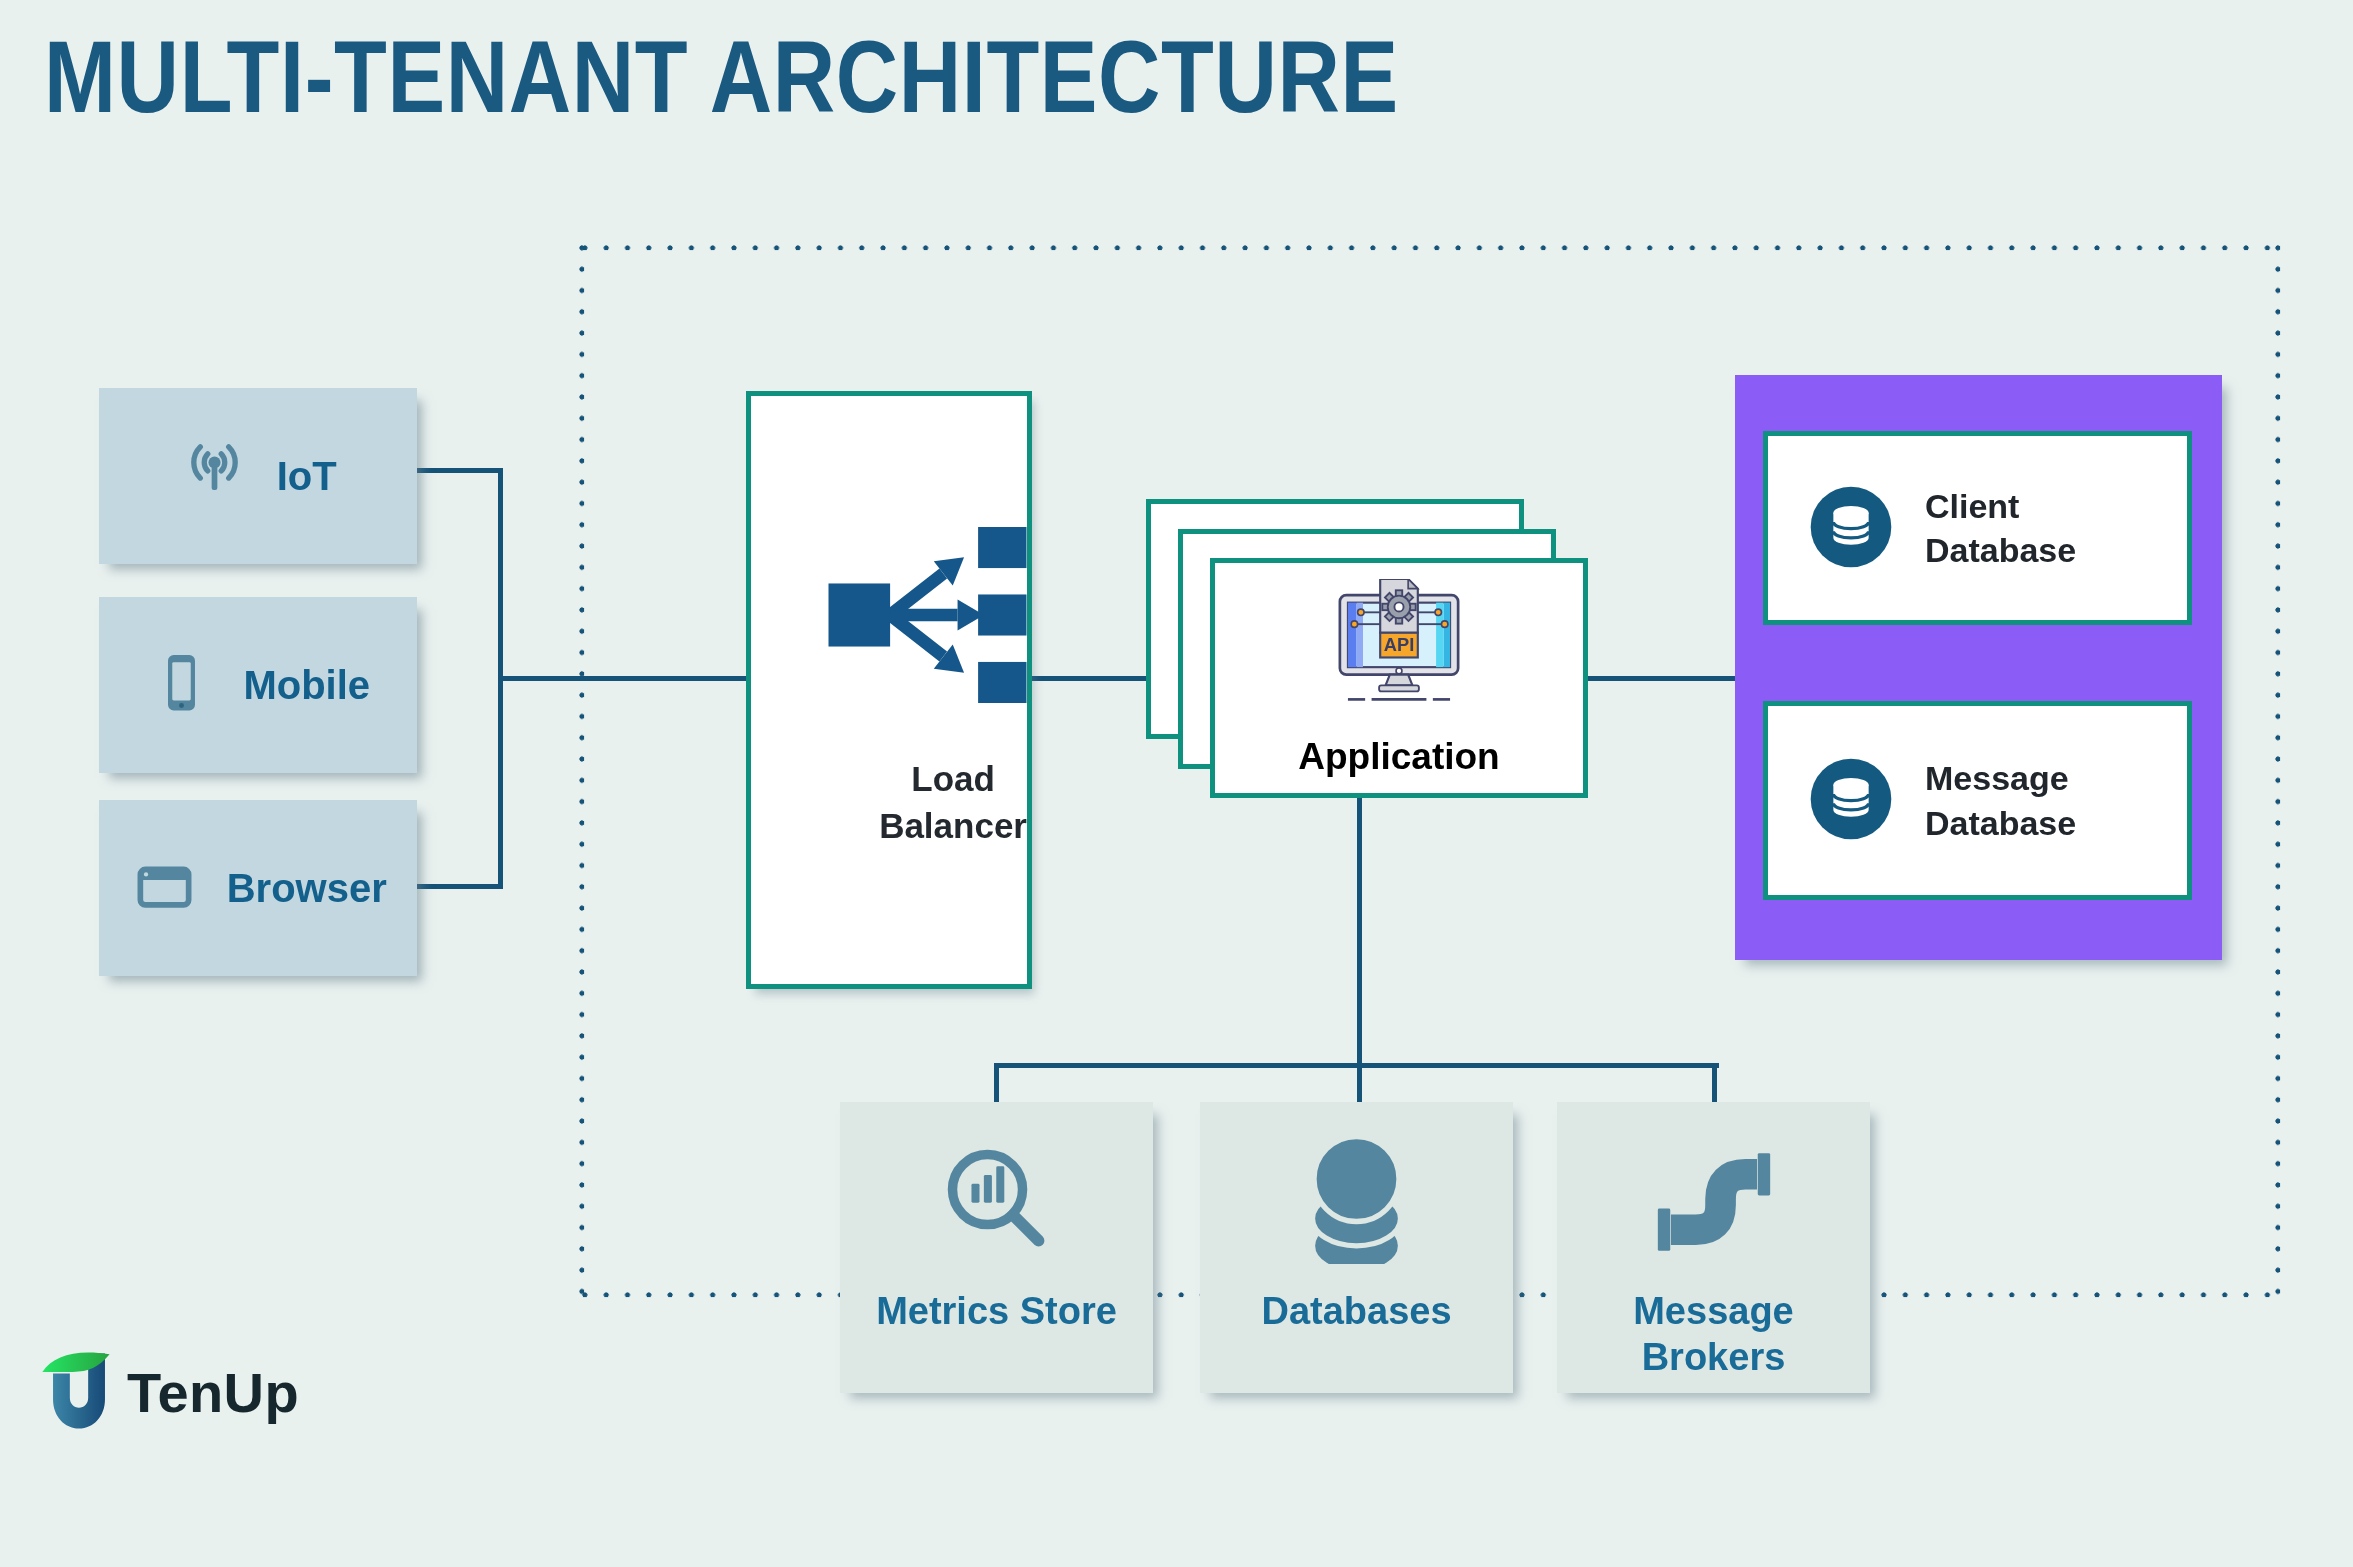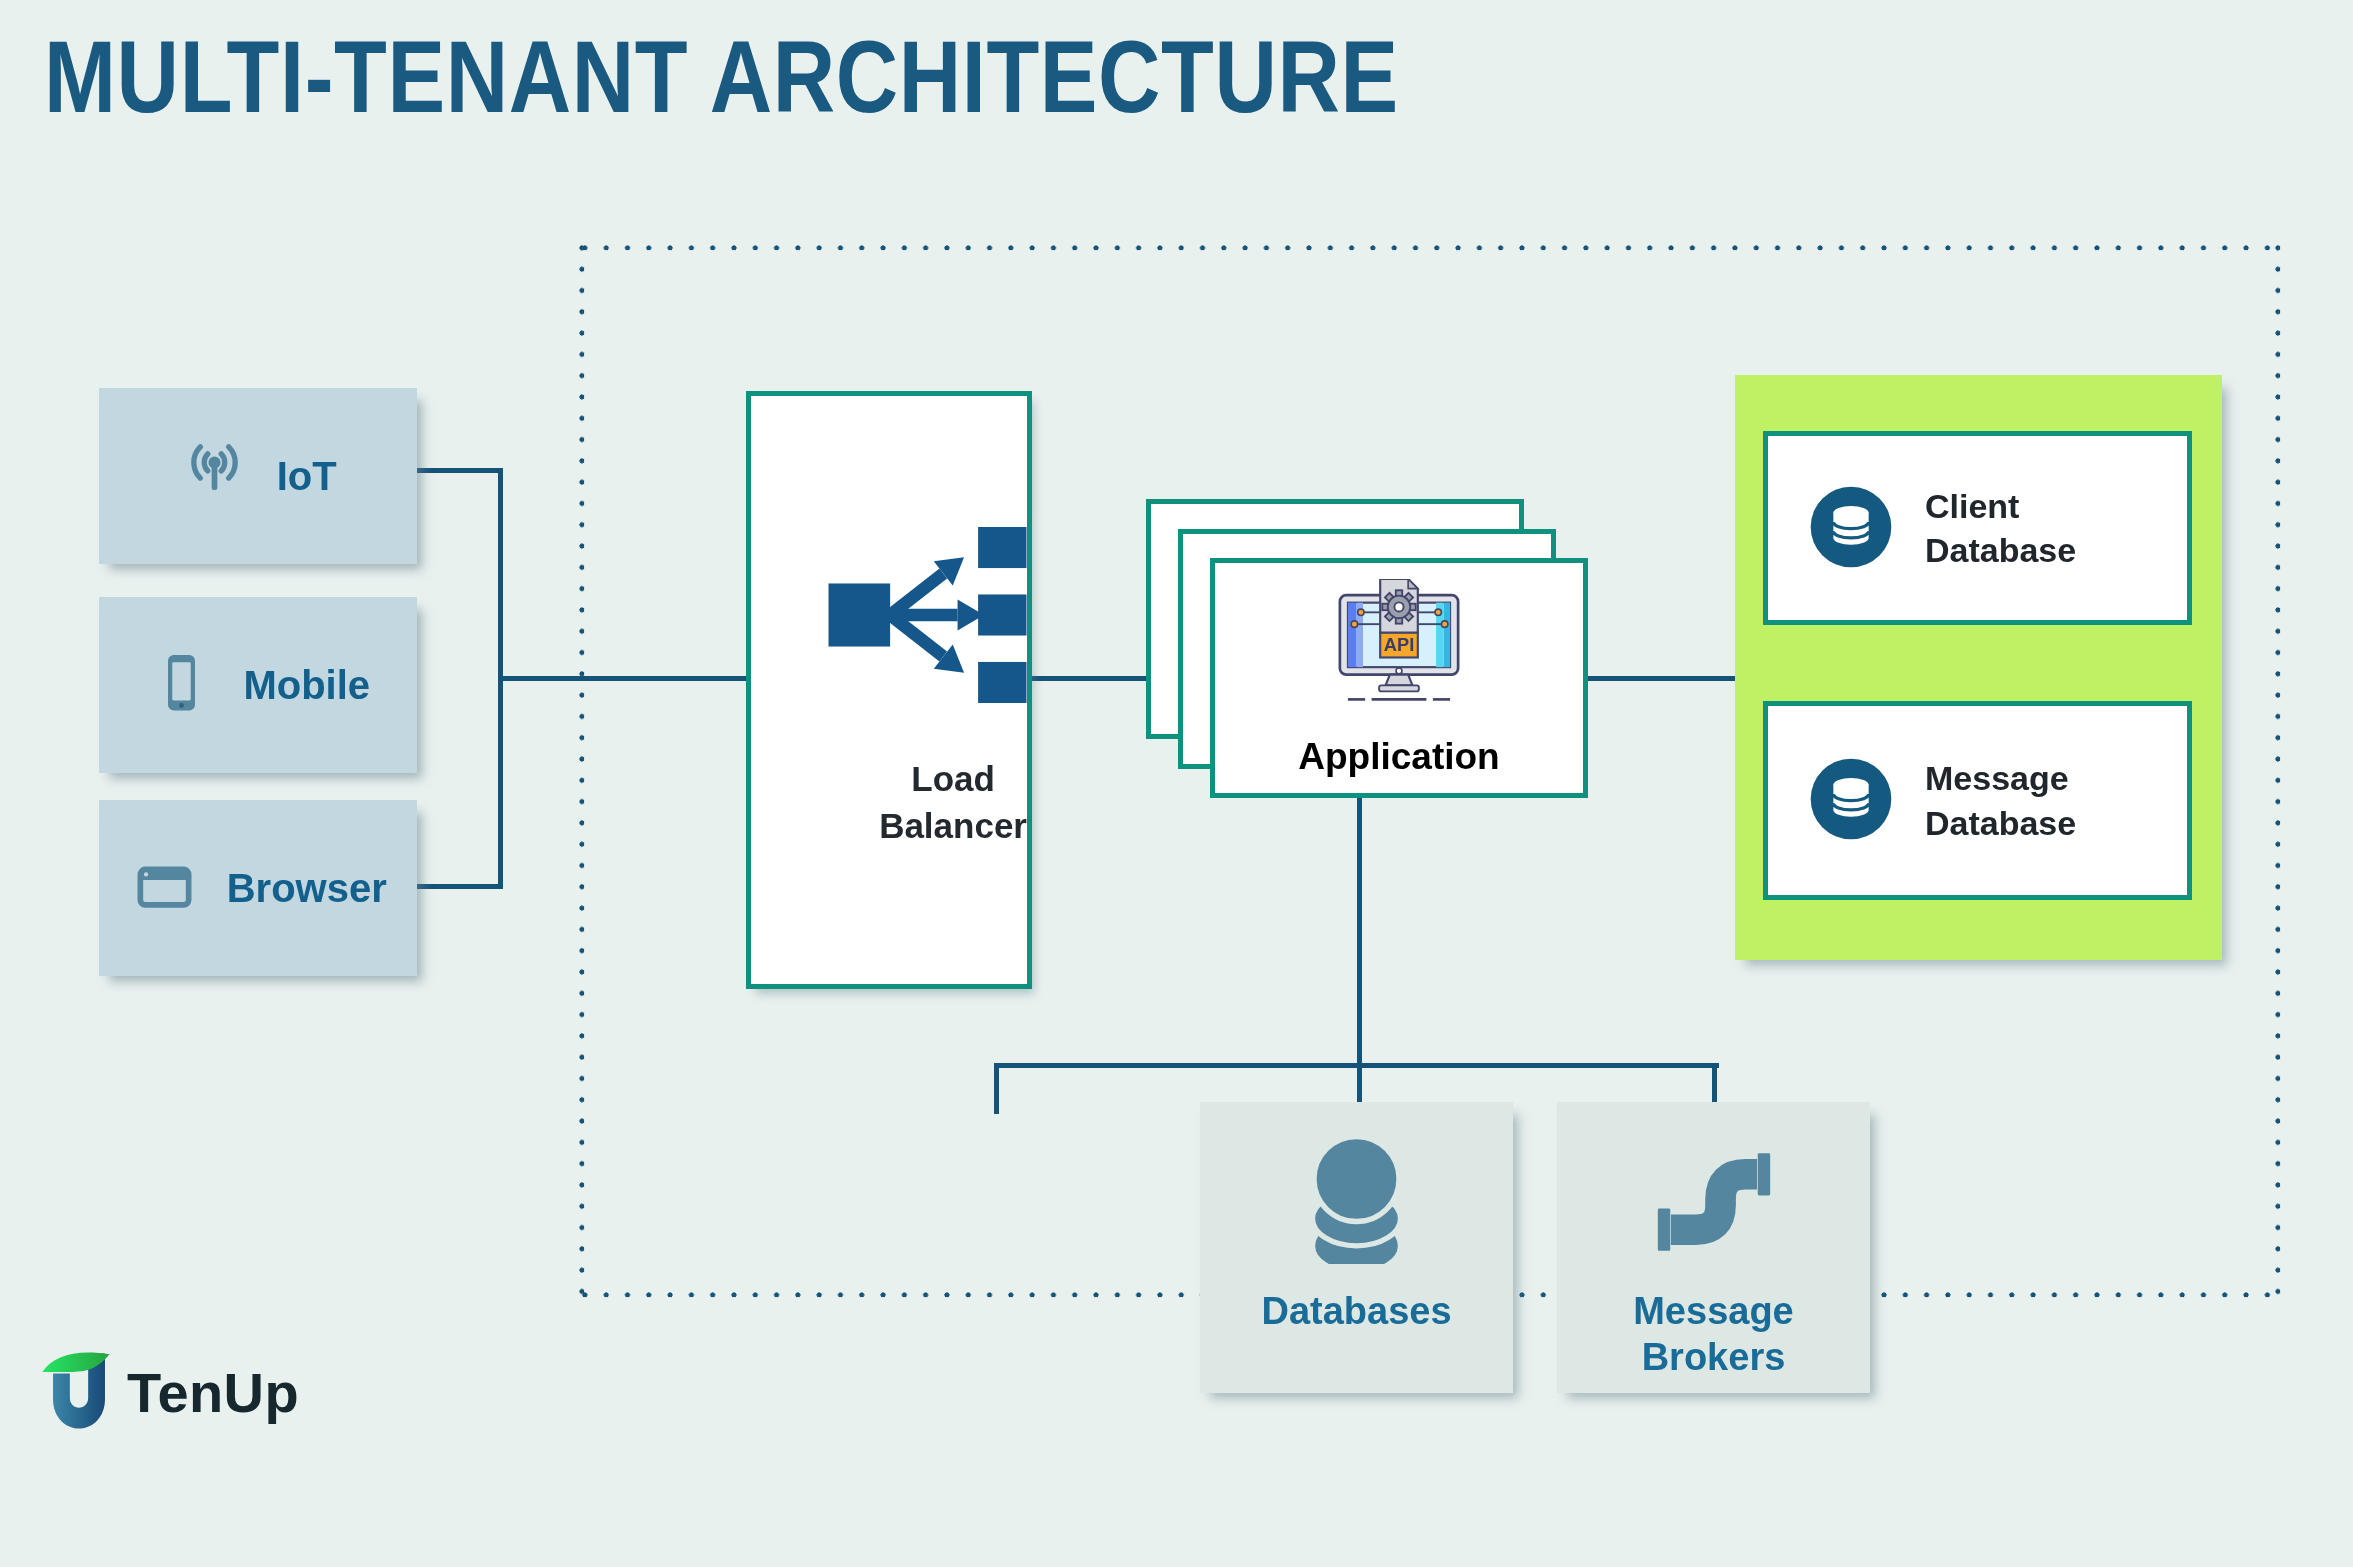--- a/index.html
+++ b/index.html
@@ -74,21 +74,21 @@
   #app-front {
     display: flex; flex-direction: column; align-items: center; z-index: 4;
   }
   #app-front .lbl {
     margin-top: 25px; font-size: 37px; font-weight: 700; color: #000000;
   }
 
   
   #db-panel {
     left: 1735px; top: 375px; width: 487px; height: 585px;
-    background: #bef264;
+    background: #8b5cf6;
     box-shadow: 7.4px 8.8px 10.3px -2.9px rgba(105,130,142,0.5);
     z-index: 3;
   }
   .db-box {
     position: absolute; left: 28px; width: 429px; height: 194px;
     background: #ffffff; border: 5.1px solid #0f9180;
     display: flex; align-items: center; padding-left: 41px; gap: 32px;
     box-sizing: border-box;
   }
   .db-box .lbl {
@@ -276,20 +276,32 @@
           <path d="M29 33 h42 v30 a21 8 0 0 1 -42 0 z" fill="#ffffff"></path>
           <path d="M29 44 a21 8 0 0 0 42 0" fill="none" stroke="#14597f" stroke-width="4"></path>
           <path d="M29 55 a21 8 0 0 0 42 0" fill="none" stroke="#14597f" stroke-width="4"></path>
         </svg>
       </span>
       <span class="lbl">Message
 Database</span>
     </div>
   </div>
 
+  <div class="abs bottom-box" style="left:840px;">
+    <span style="margin-top:38px;">
+      <svg width="124" height="124" viewBox="0 0 170 170" fill="none">
+        <circle cx="72" cy="68" r="48" stroke="#54869f" stroke-width="13"></circle>
+        <rect x="50" y="60" width="11" height="26" rx="2" fill="#54869f"></rect>
+        <rect x="67" y="48" width="11" height="38" rx="2" fill="#54869f"></rect>
+        <rect x="84" y="36" width="11" height="50" rx="2" fill="#54869f"></rect>
+        <line x1="107" y1="103" x2="142" y2="138" stroke="#54869f" stroke-width="16" stroke-linecap="round"></line>
+      </svg>
+    </span>
+    <div class="lbl">Metrics Store</div>
+  </div>
 
   <div class="abs bottom-box" style="left:1200px;">
     <span style="margin-top:33px;">
       <svg width="129" height="129" viewBox="0 0 170 170">
         <ellipse cx="85" cy="146" rx="58" ry="36" fill="#54869f" stroke="#dde7e3" stroke-width="7"></ellipse>
         <ellipse cx="85" cy="110" rx="58" ry="36" fill="#54869f" stroke="#dde7e3" stroke-width="7"></ellipse>
         <circle cx="85" cy="58" r="56" fill="#54869f" stroke="#dde7e3" stroke-width="7"></circle>
       </svg>
     </span>
     <div class="lbl">Databases</div>

